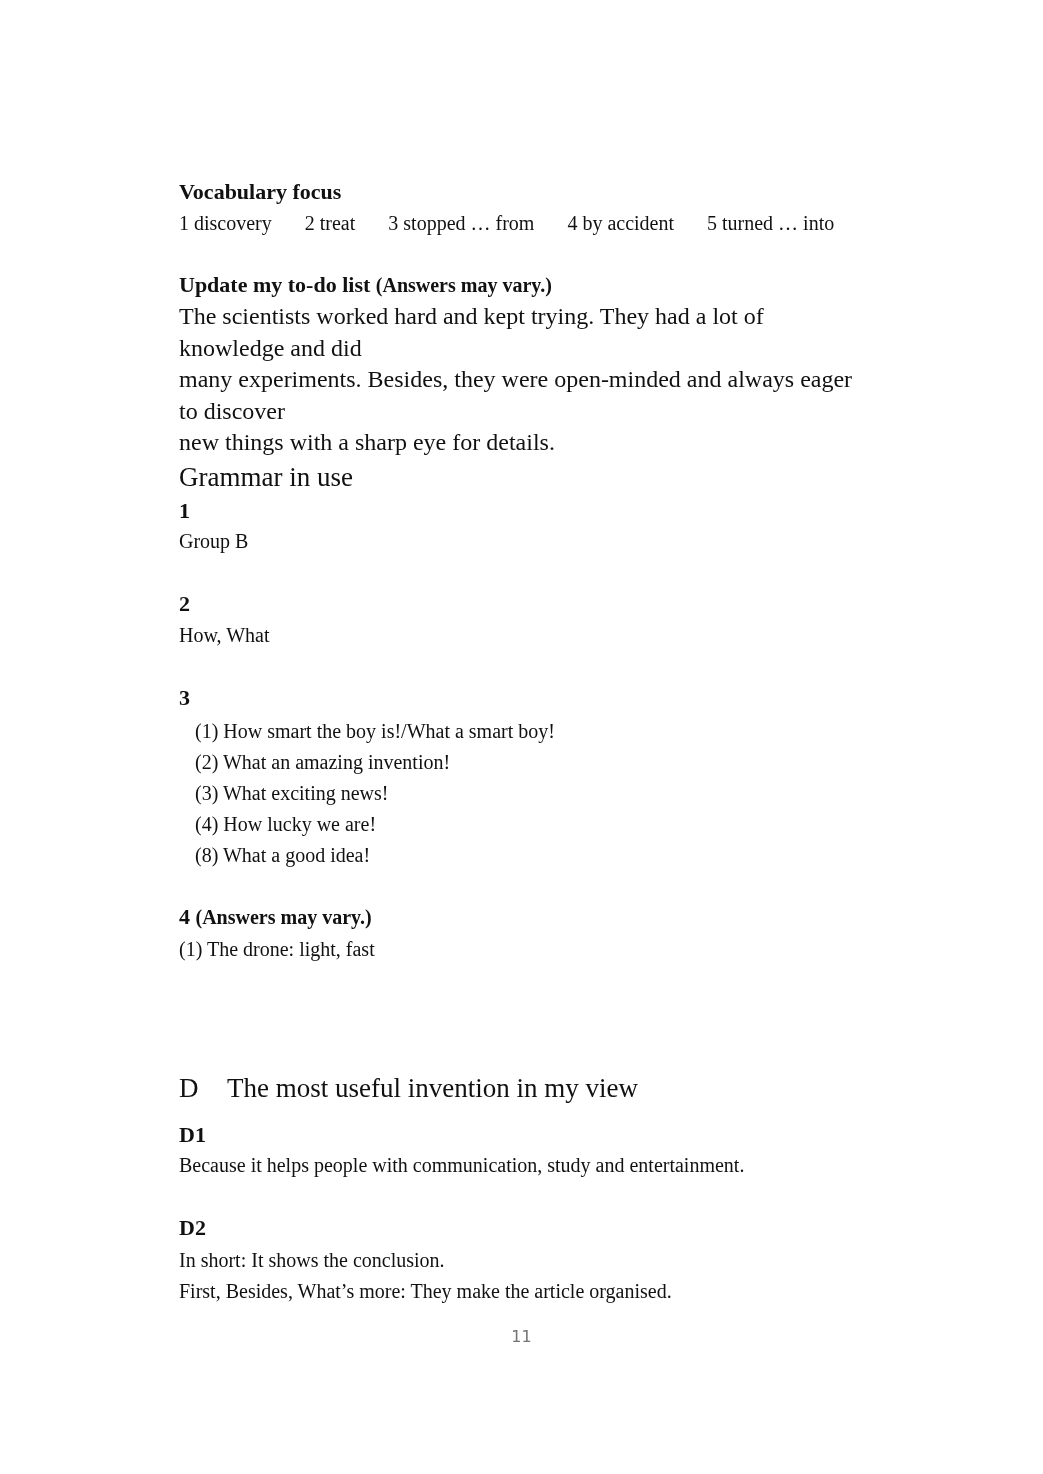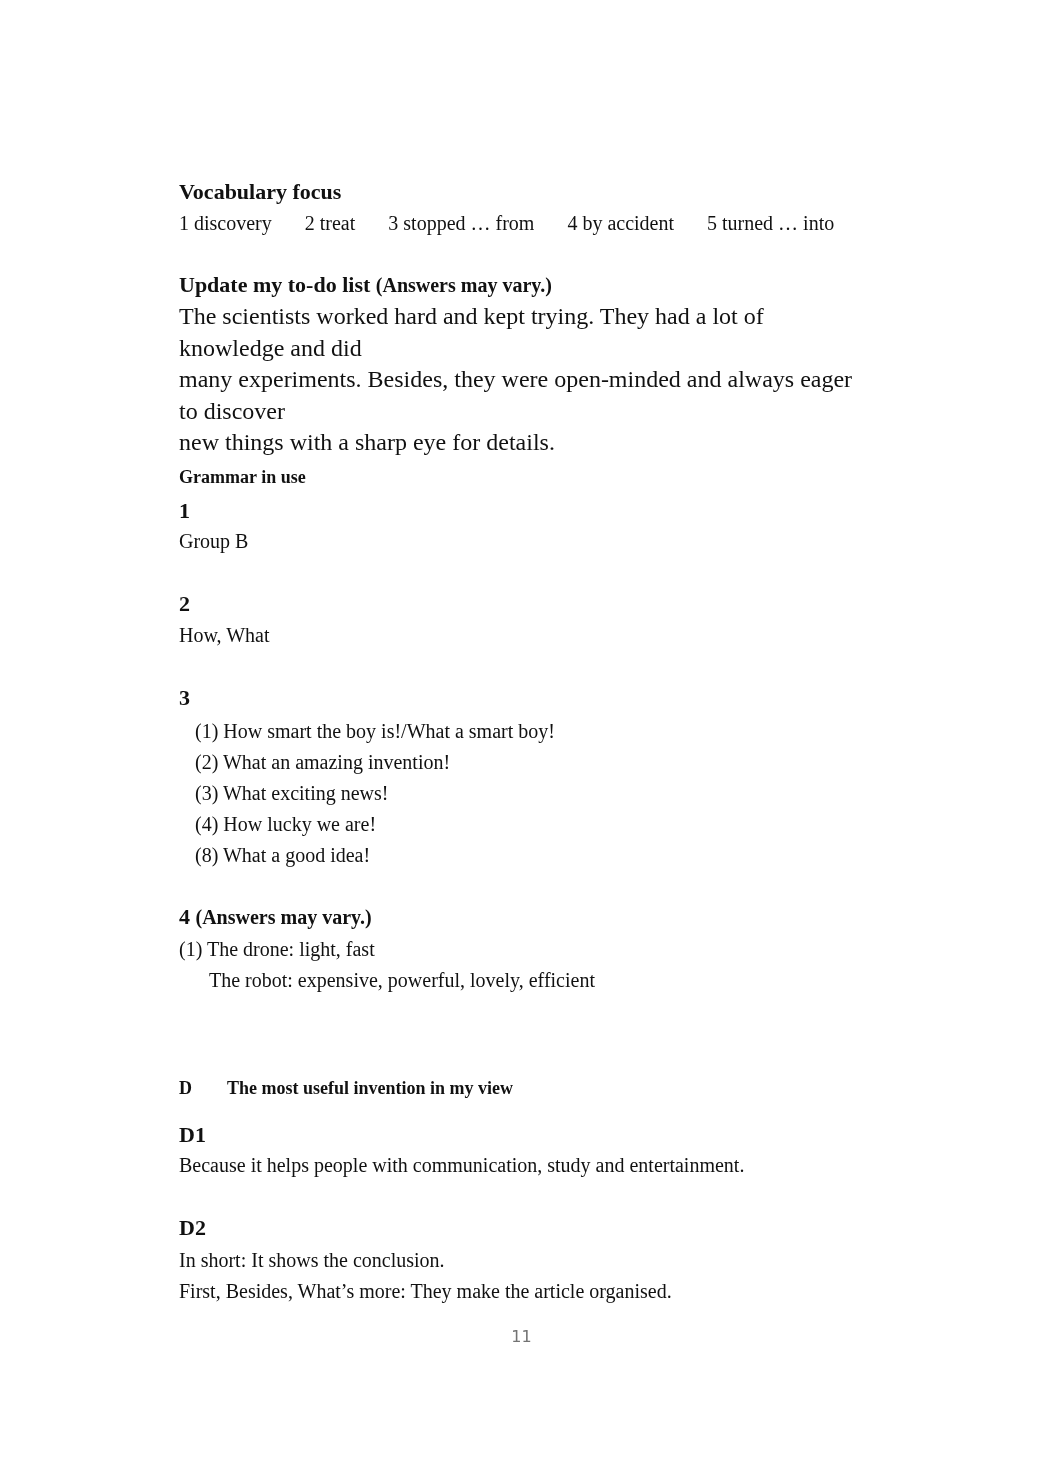--- a/index.html
+++ b/index.html
@@ -1,20 +1,20 @@
 <!DOCTYPE html>
 <html><head>
   <meta charset="utf-8">
   <style>
     html, body { margin: 0; padding: 0; background: #ffffff; }
     body { width: 1043px; height: 1474px; position: relative; overflow: hidden;
            font-family: "Liberation Serif", serif; color: #111; }
     .abs { position: absolute; left: 179px; white-space: nowrap; }
     .h3 { font-weight: bold; font-size: 22px; line-height: 26px; }
-    .h2 { font-weight: bold; font-size: 18px; line-height: 32px; }
+    .h2 { font-weight: normal; font-size: 27px; line-height: 32px; }
     .num { font-weight: bold; font-size: 22px; line-height: 26px; }
     .txt { font-size: 20px; line-height: 26px; }
     .para { font-size: 24px; line-height: 31.5px; white-space: normal; width: 690px; }
     .vocab span { display: inline-block; margin-right: 28px; }
     .vocab span:last-child { margin-right: 4px; }
     .indent { padding-left: 30px; }
     .note { font-weight: bold; font-size: 20px; }
     .pageno { position: absolute; left: 0; width: 1043px; text-align: center;
               top: 1327px; font-family: "DejaVu Sans", sans-serif; font-size: 16px; color: #737373; }
     .dletter { display: inline-block; width: 48px; }
@@ -57,21 +57,20 @@
   <div>(4) How lucky we are!</div>
   <div>(8) What a good idea!</div>
 </div>
 
 <div class="abs num" style="top:904px;">
   <span>4</span>
   <span class="note">(Answers may vary.)</span>
 </div>
 <div class="abs txt" style="top:934px; line-height:31px;">
   <div>(1) The drone: light, fast</div>
-  <div class="indent">The robot: expensive, powerful, lovely, efficient</div>
 </div>
 
 <div class="abs h2" style="top:1072px;">
   <span class="dletter">D</span><span>The most useful invention in my view</span>
 </div>
 
 <div class="abs h3" style="top:1122px;">D1</div>
 <div class="abs txt" style="top:1152px;">Because it helps people with communication, study and entertainment.</div>
 
 <div class="abs h3" style="top:1215px;">D2</div>

